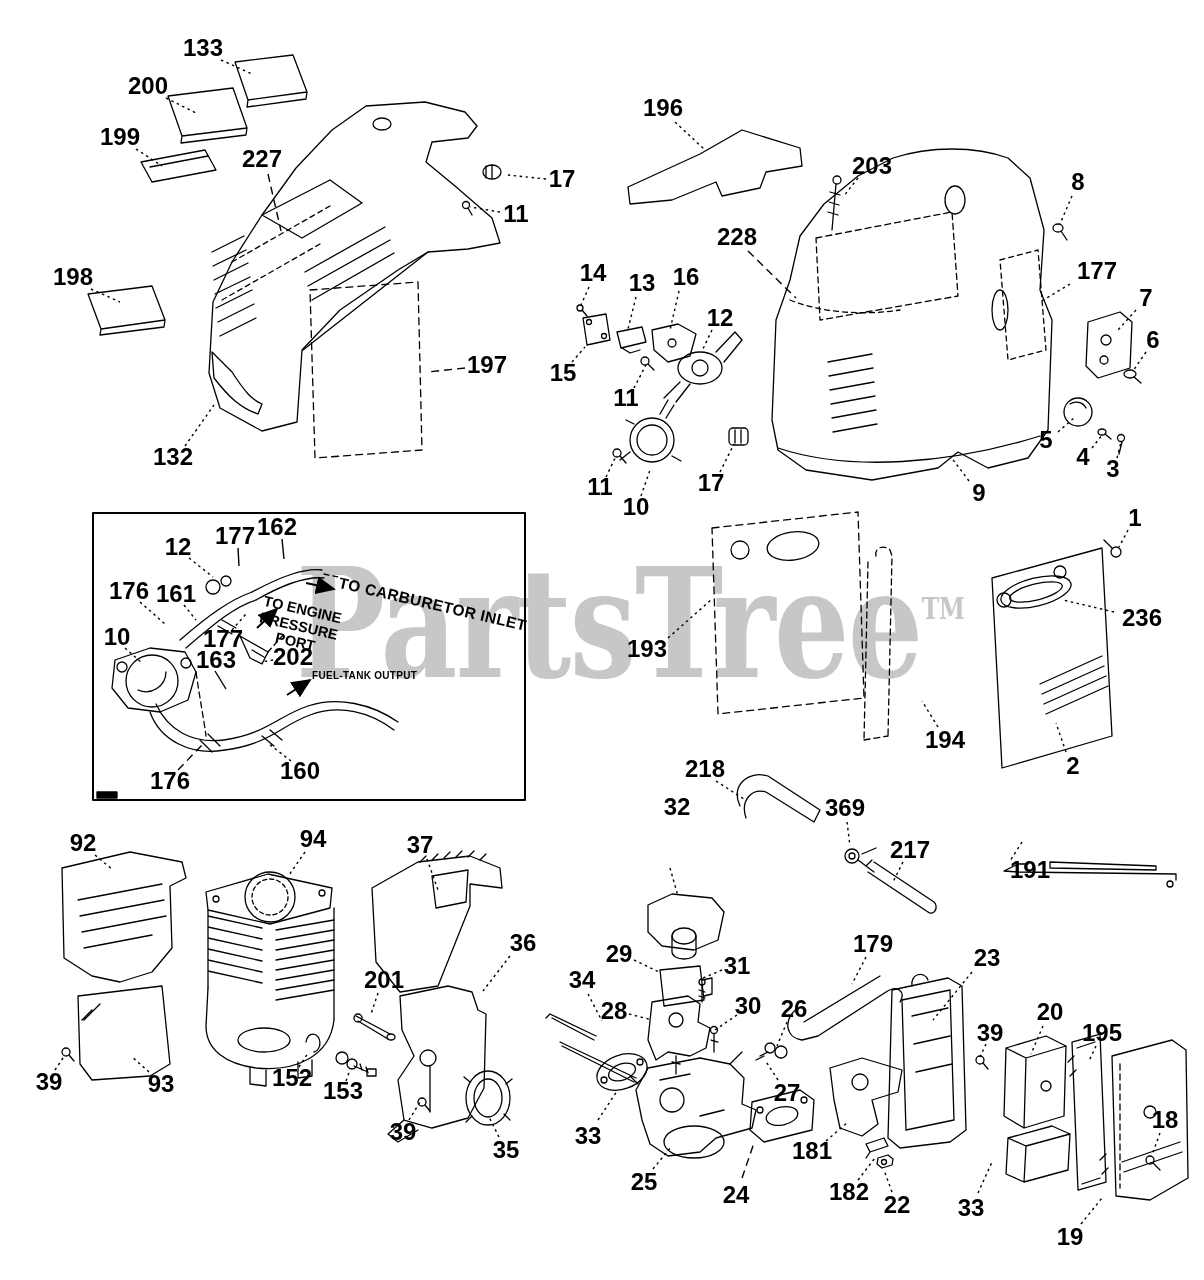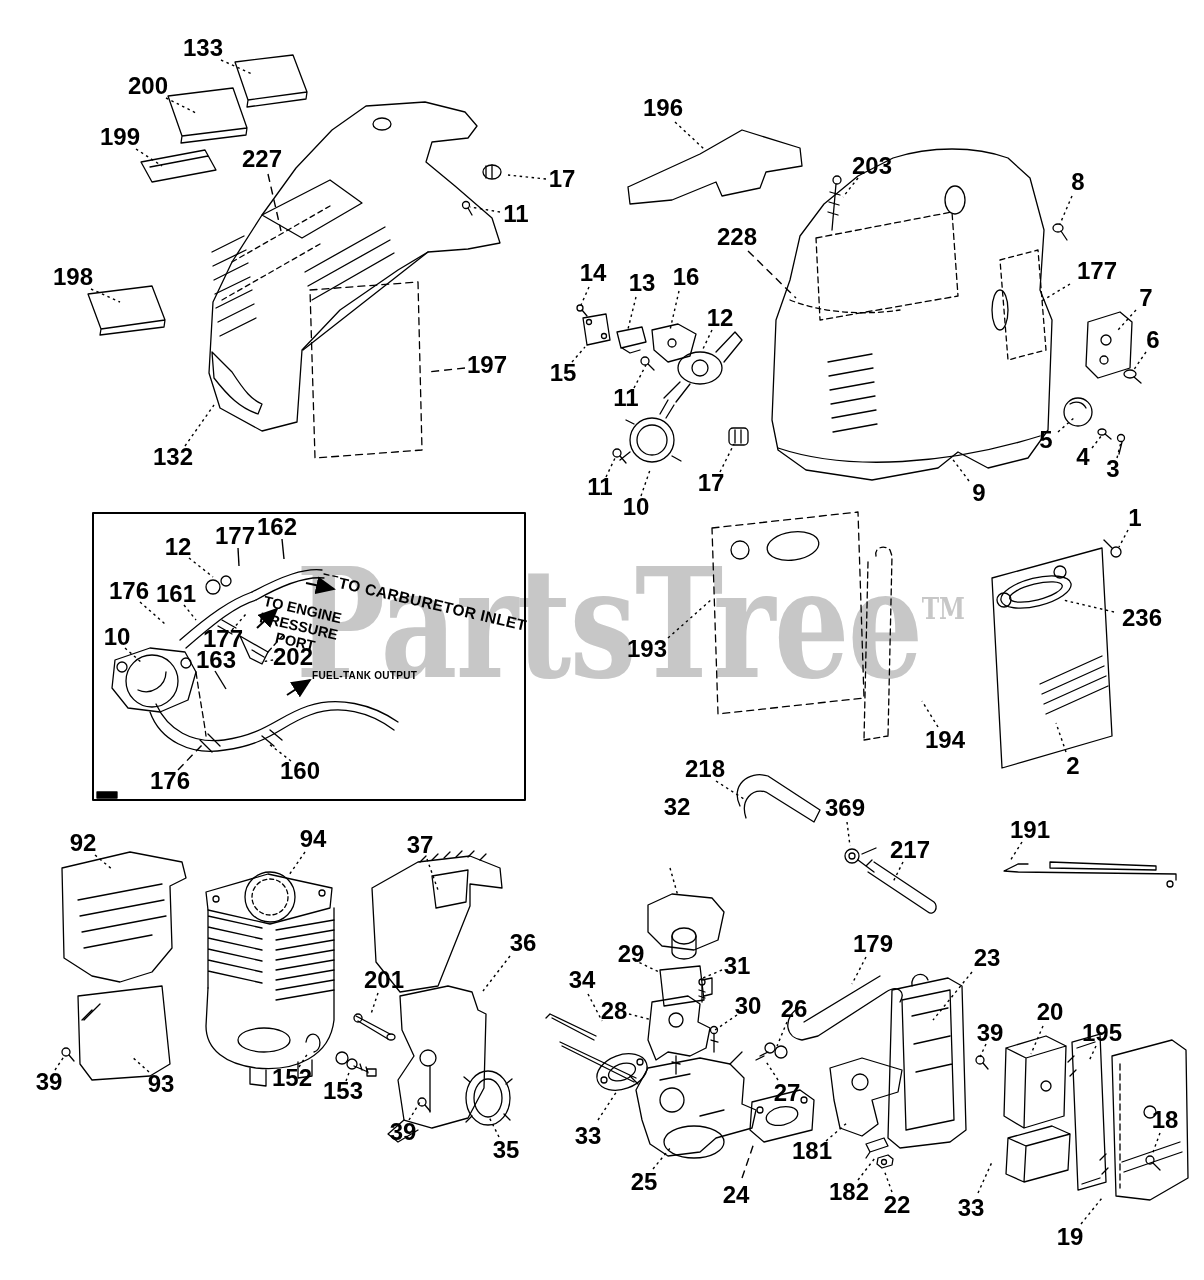--- a/index.html
+++ b/index.html
@@ -374,29 +374,29 @@
       <div class="plabel" style="left: 636px; top: 507px;">10</div>
       <div class="plabel" style="left: 711px; top: 483px;">17</div>
       <div class="plabel" style="left: 1135px; top: 518px;">1</div>
       <div class="plabel" style="left: 1142px; top: 618px;">236</div>
       <div class="plabel" style="left: 647px; top: 649px;">193</div>
       <div class="plabel" style="left: 945px; top: 740px;">194</div>
       <div class="plabel" style="left: 1073px; top: 766px;">2</div>
       <div class="plabel" style="left: 705px; top: 769px;">218</div>
       <div class="plabel" style="left: 845px; top: 808px;">369</div>
       <div class="plabel" style="left: 910px; top: 850px;">217</div>
-      <div class="plabel" style="left: 1030px; top: 830px; text-align: center;">191</div>
+      <div class="plabel" style="left: 1030px; top: 870px; text-align: center;">191</div>
       <div class="plabel" style="left: 83px; top: 843px;">92</div>
       <div class="plabel" style="left: 313px; top: 839px;">94</div>
       <div class="plabel" style="left: 420px; top: 845px;">37</div>
       <div class="plabel" style="left: 665px; top: 807px; margin-left: 12px;">32</div>
       <div class="plabel" style="left: 873px; top: 944px;">179</div>
       <div class="plabel" style="left: 987px; top: 958px;">23</div>
       <div class="plabel" style="left: 523px; top: 943px;">36</div>
-      <div class="plabel" style="left: 619px; top: 954px; margin-left: 12px;">29</div>
+      <div class="plabel" style="left: 619px; top: 954px;">29</div>
       <div class="plabel" style="left: 737px; top: 966px;">31</div>
       <div class="plabel" style="left: 582px; top: 980px;">34</div>
       <div class="plabel" style="left: 384px; top: 980px;">201</div>
       <div class="plabel" style="left: 614px; top: 1011px;">28</div>
       <div class="plabel" style="left: 748px; top: 1006px;">30</div>
       <div class="plabel" style="left: 794px; top: 1009px;">26</div>
       <div class="plabel" style="left: 1050px; top: 1012px;">20</div>
       <div class="plabel" style="left: 1102px; top: 1033px;">195</div>
       <div class="plabel" style="left: 990px; top: 1033px;">39</div>
       <div class="plabel" style="left: 292px; top: 1078px;">152</div>

